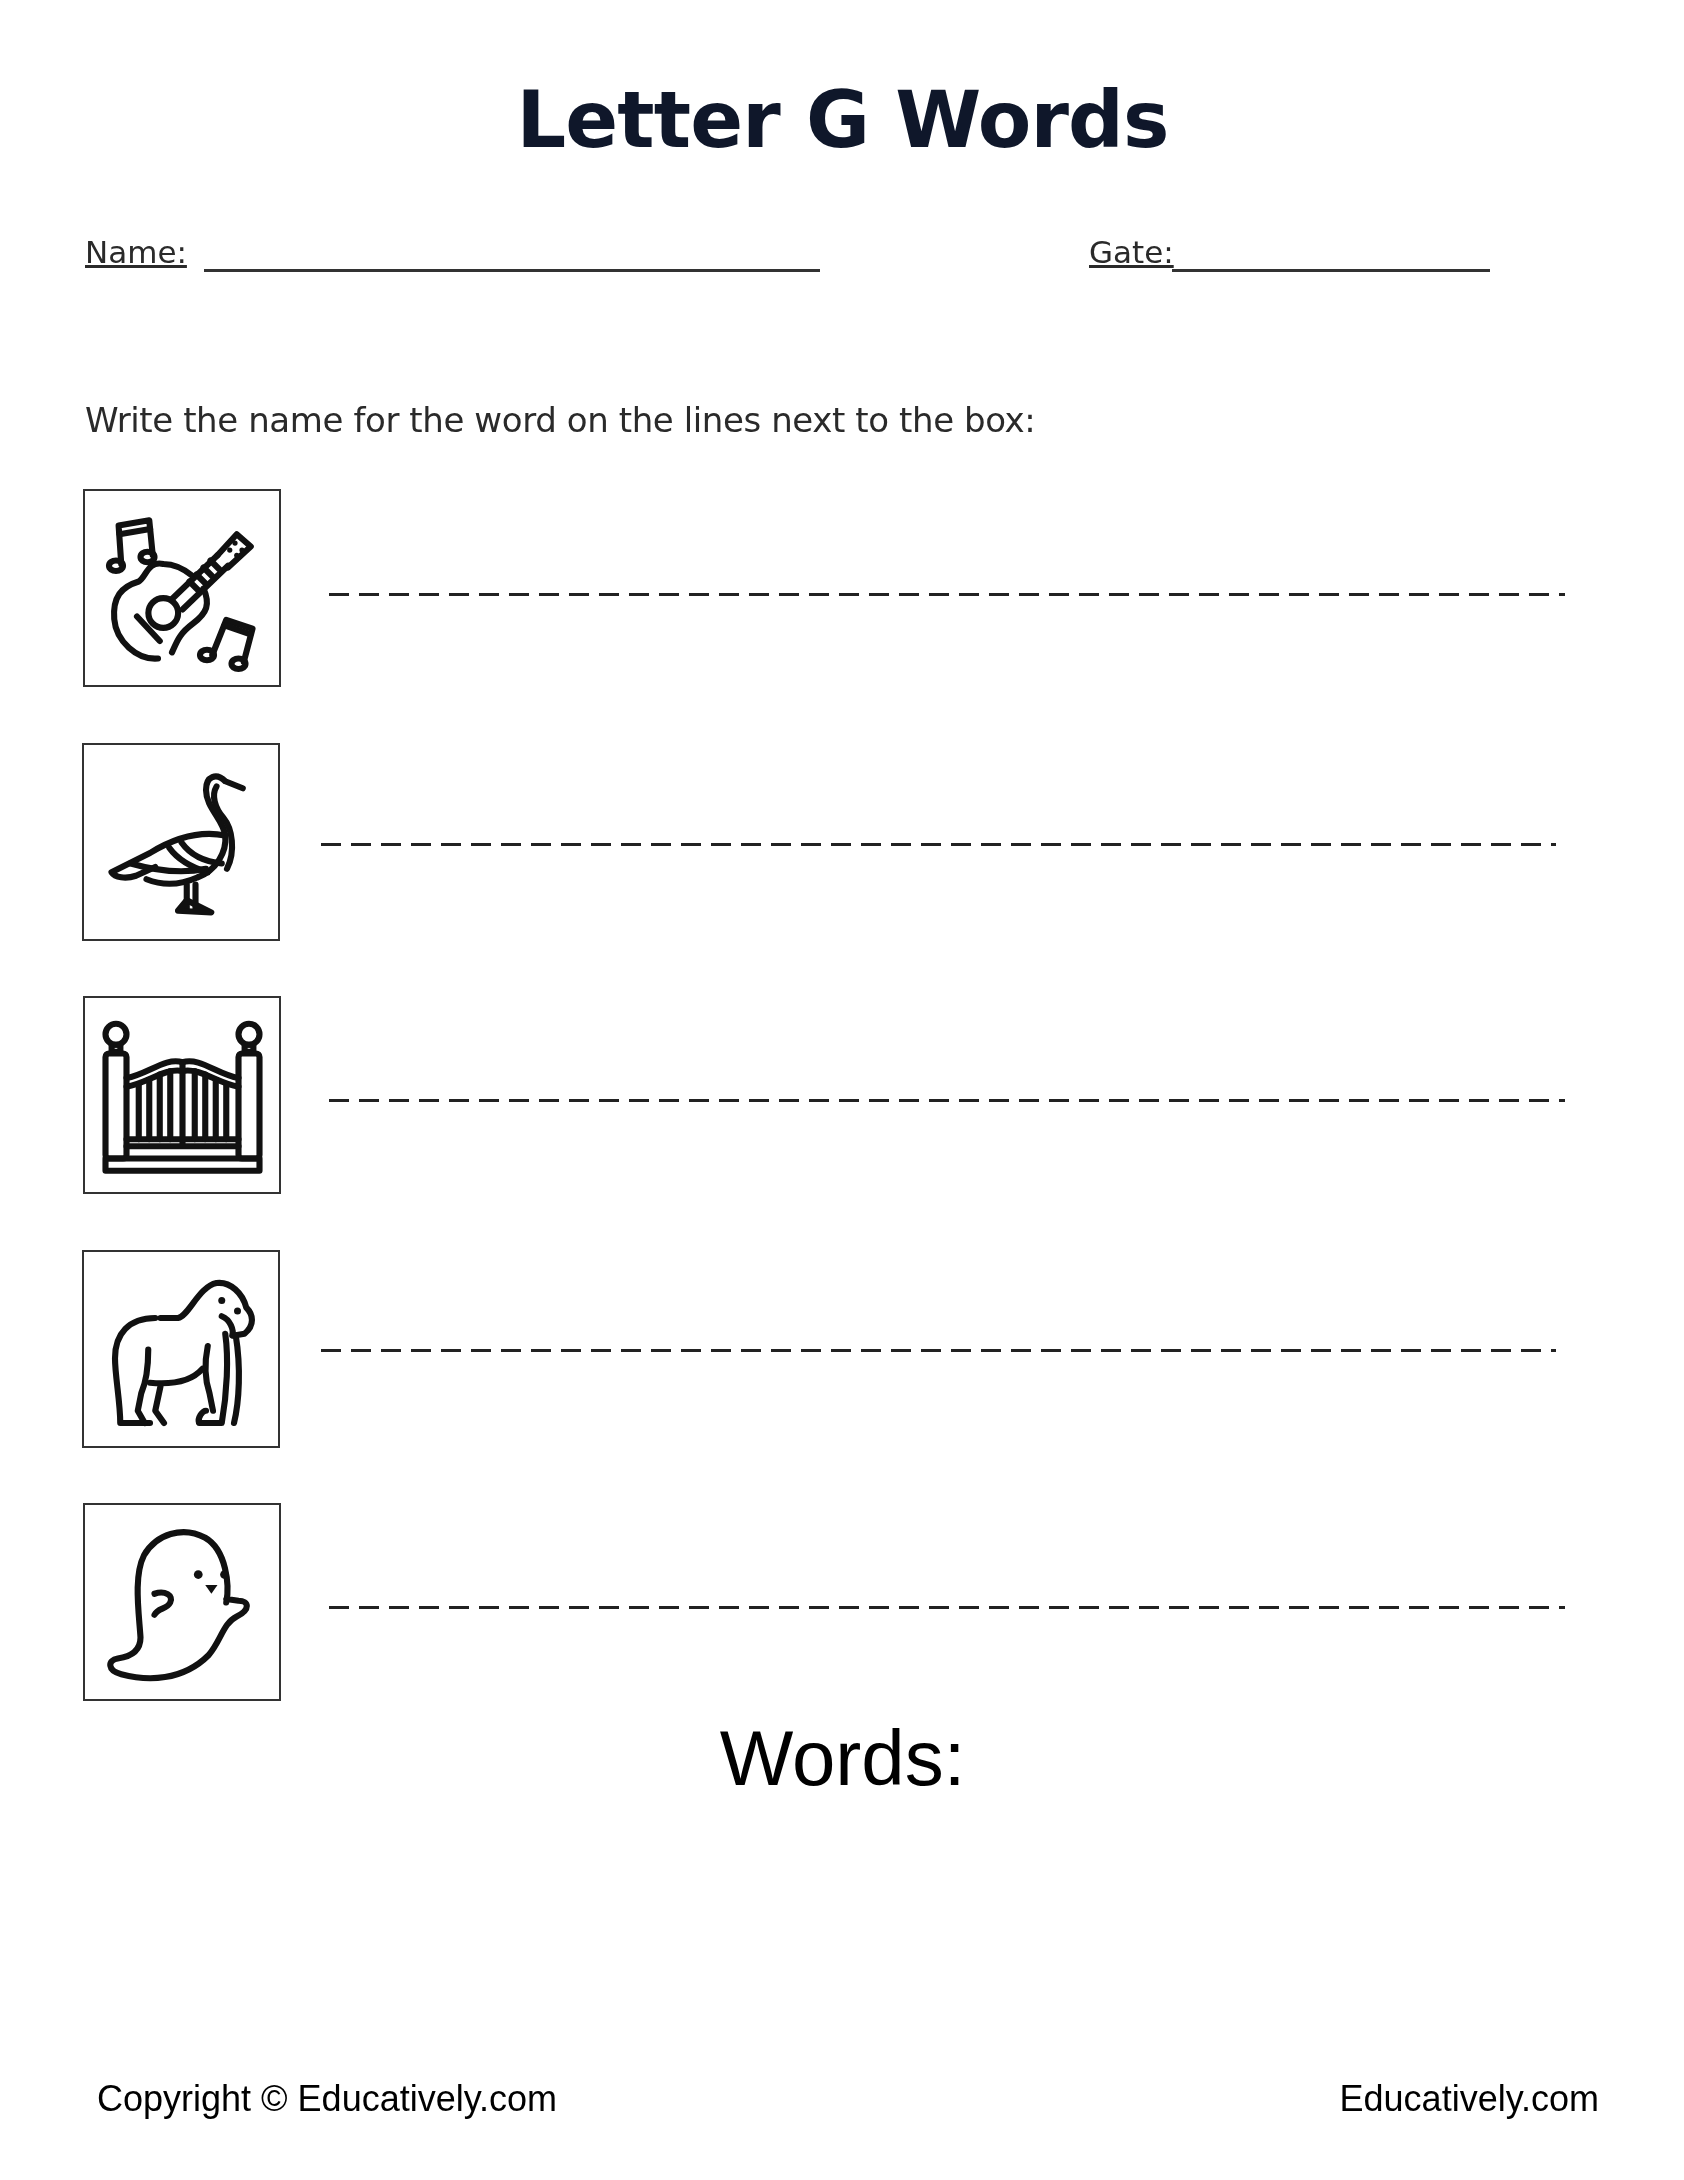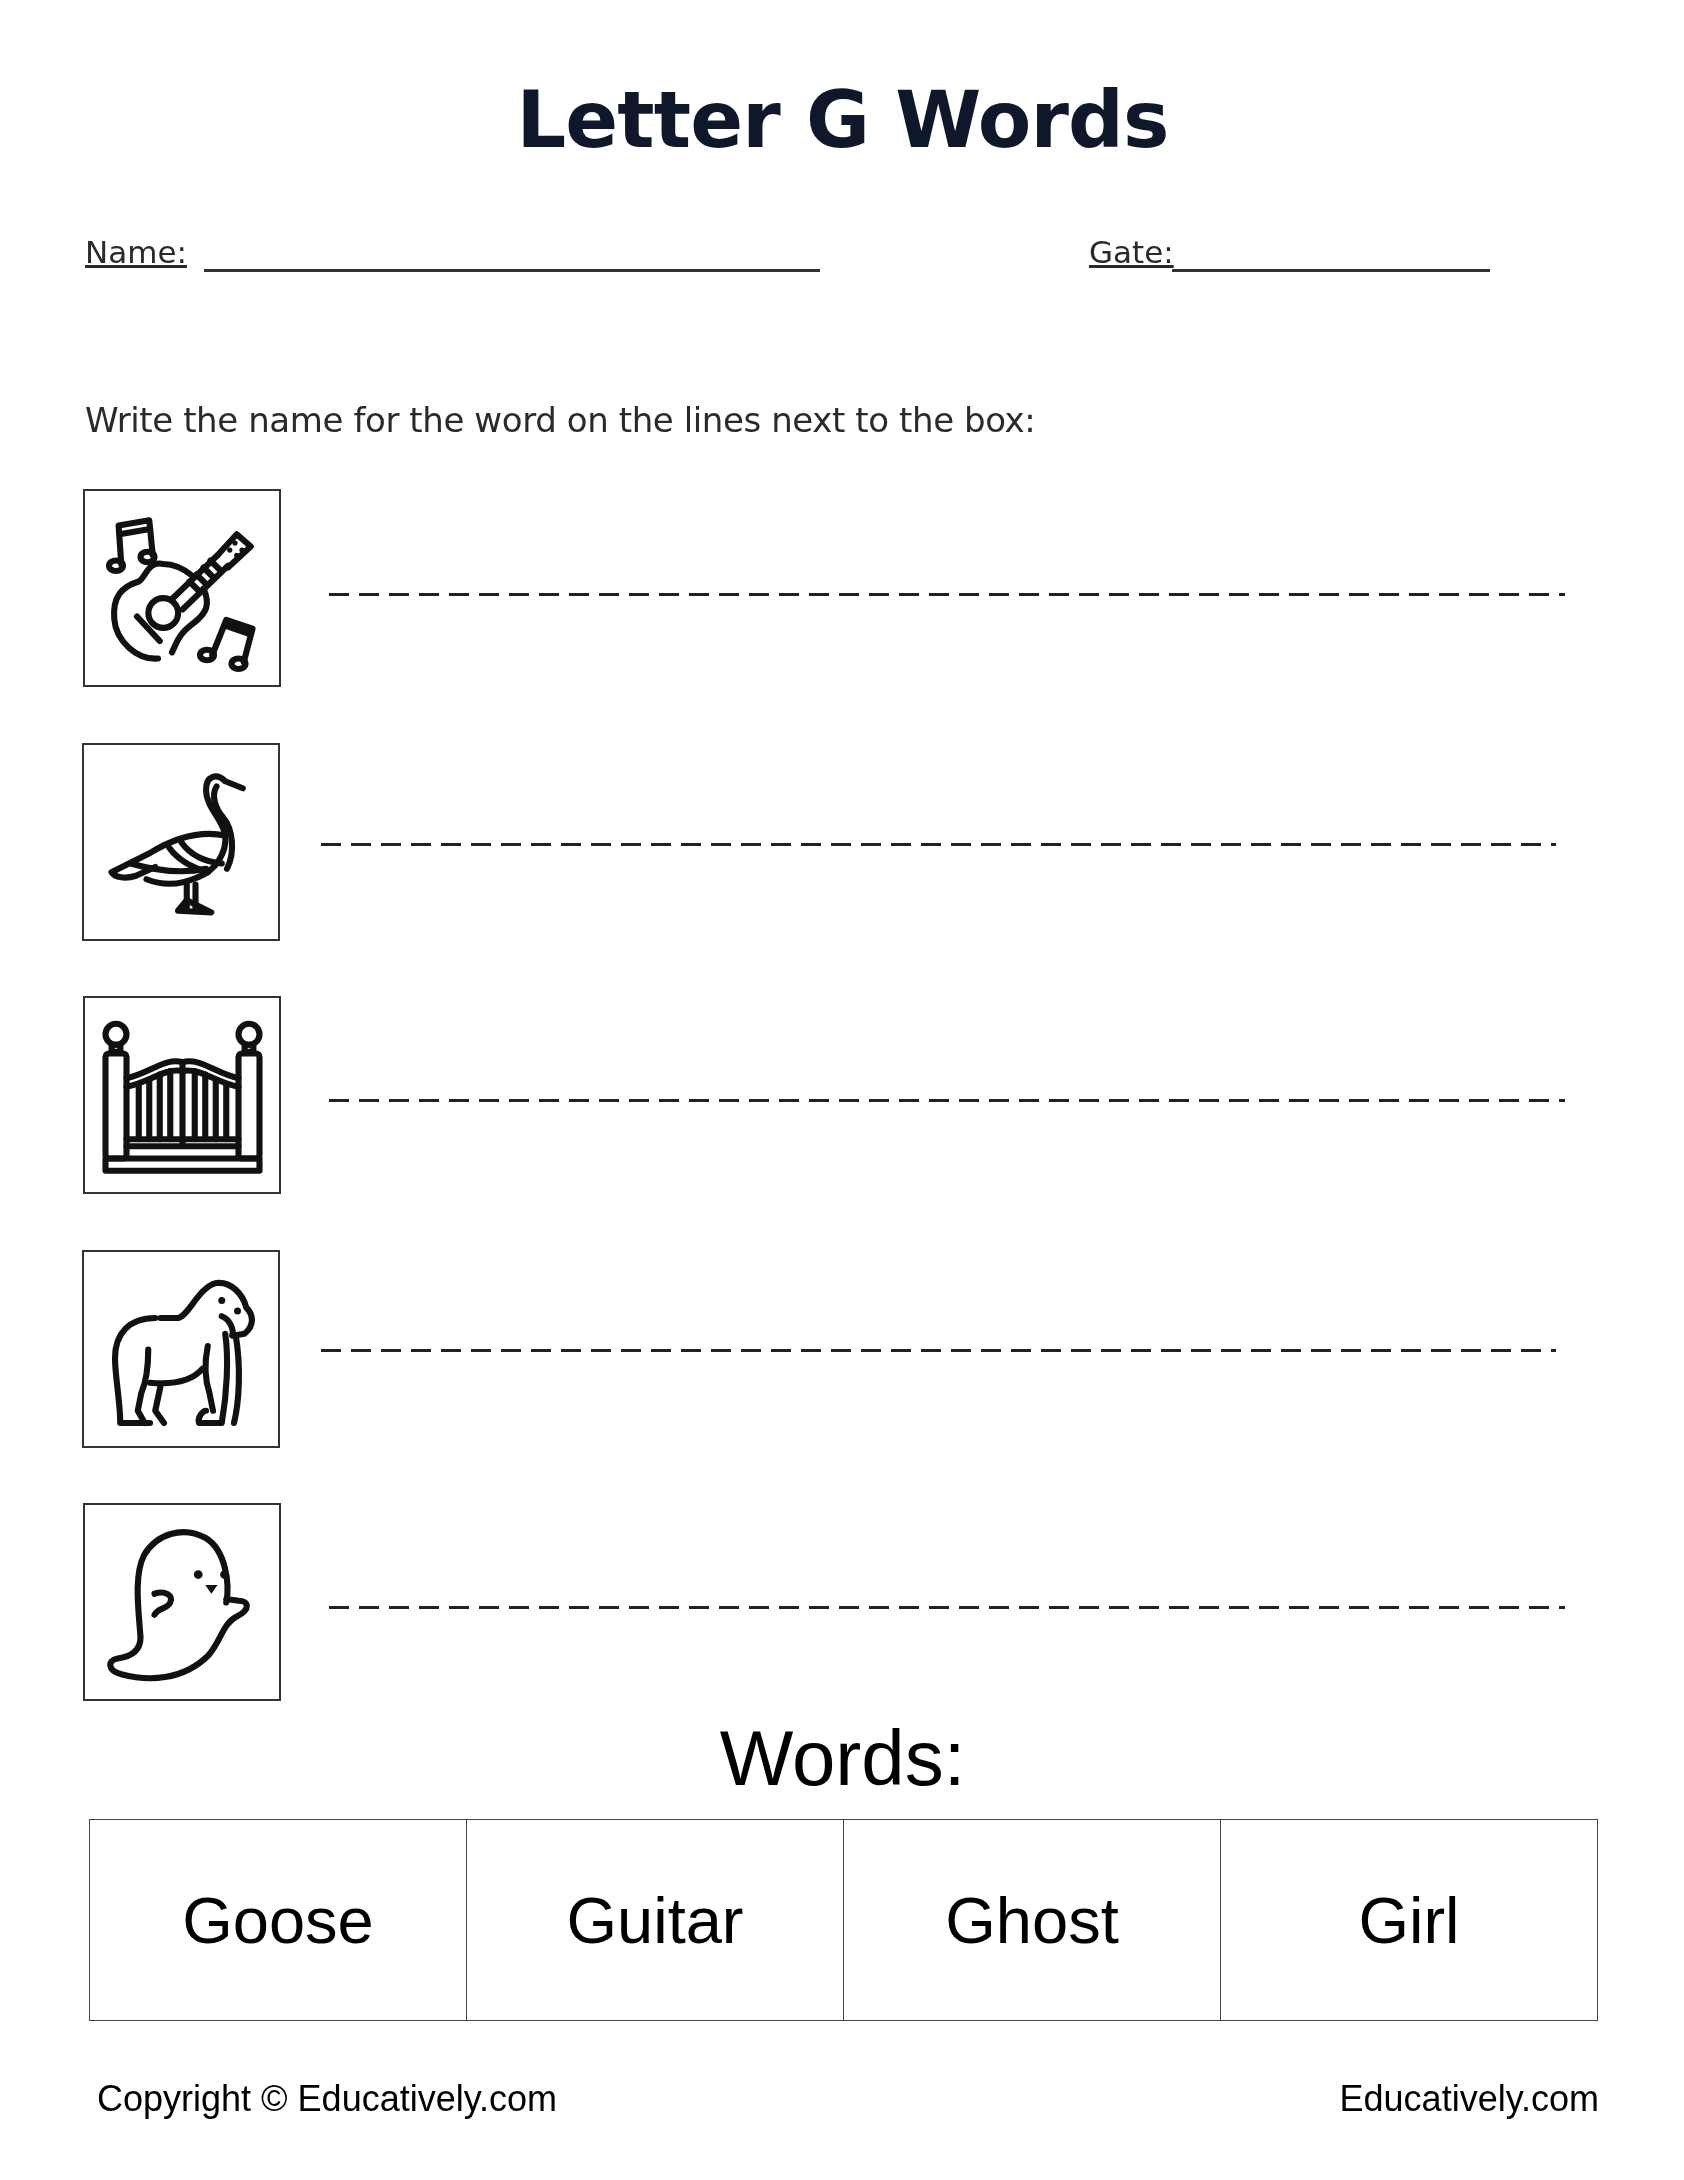--- a/index.html
+++ b/index.html
@@ -145,24 +145,18 @@
     <circle class="fill" cx="148" cy="68" r="5"></circle>
     <path class="fill" d="M126 80 L140 80 L133 90 Z"></path>
   </svg>
 </div>
 <div class="abs dash-line" style="left:329px; top:1606px; width:1236px;"></div>
 
 <div class="abs words-heading">Words:</div>
 
 <table class="abs word-table">
   <tbody>
-  <tr>
-    <td>Goose</td>
-    <td>Guitar</td>
-    <td>Ghost</td>
-    <td>Girl</td>
-  </tr>
 </tbody>
   </table>
 
 <div class="abs footer" style="left:97px;">Copyright © Educatively.com</div>
 <div class="abs footer" style="right:86px; text-align:left;">Educatively.com</div>
 
 
 </body></html>

